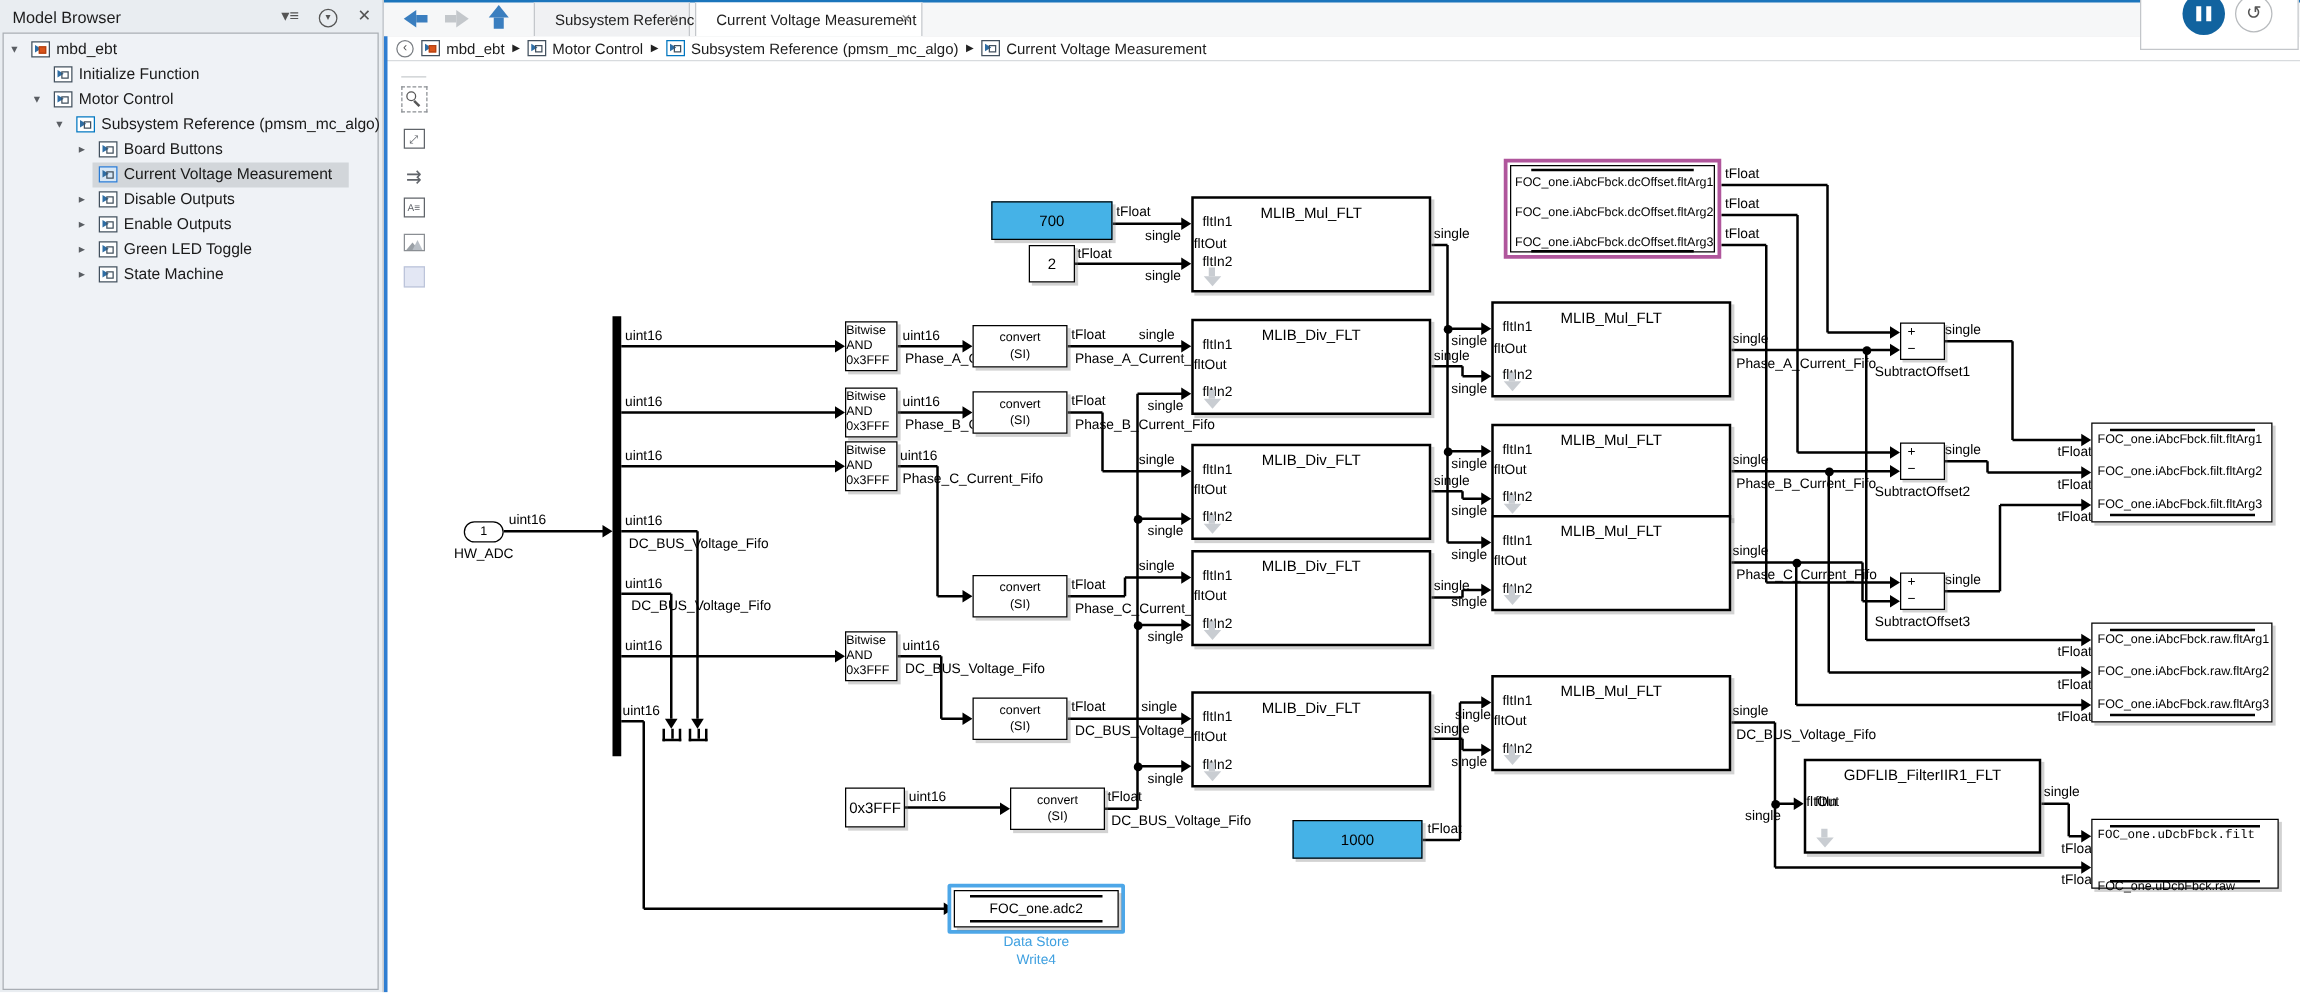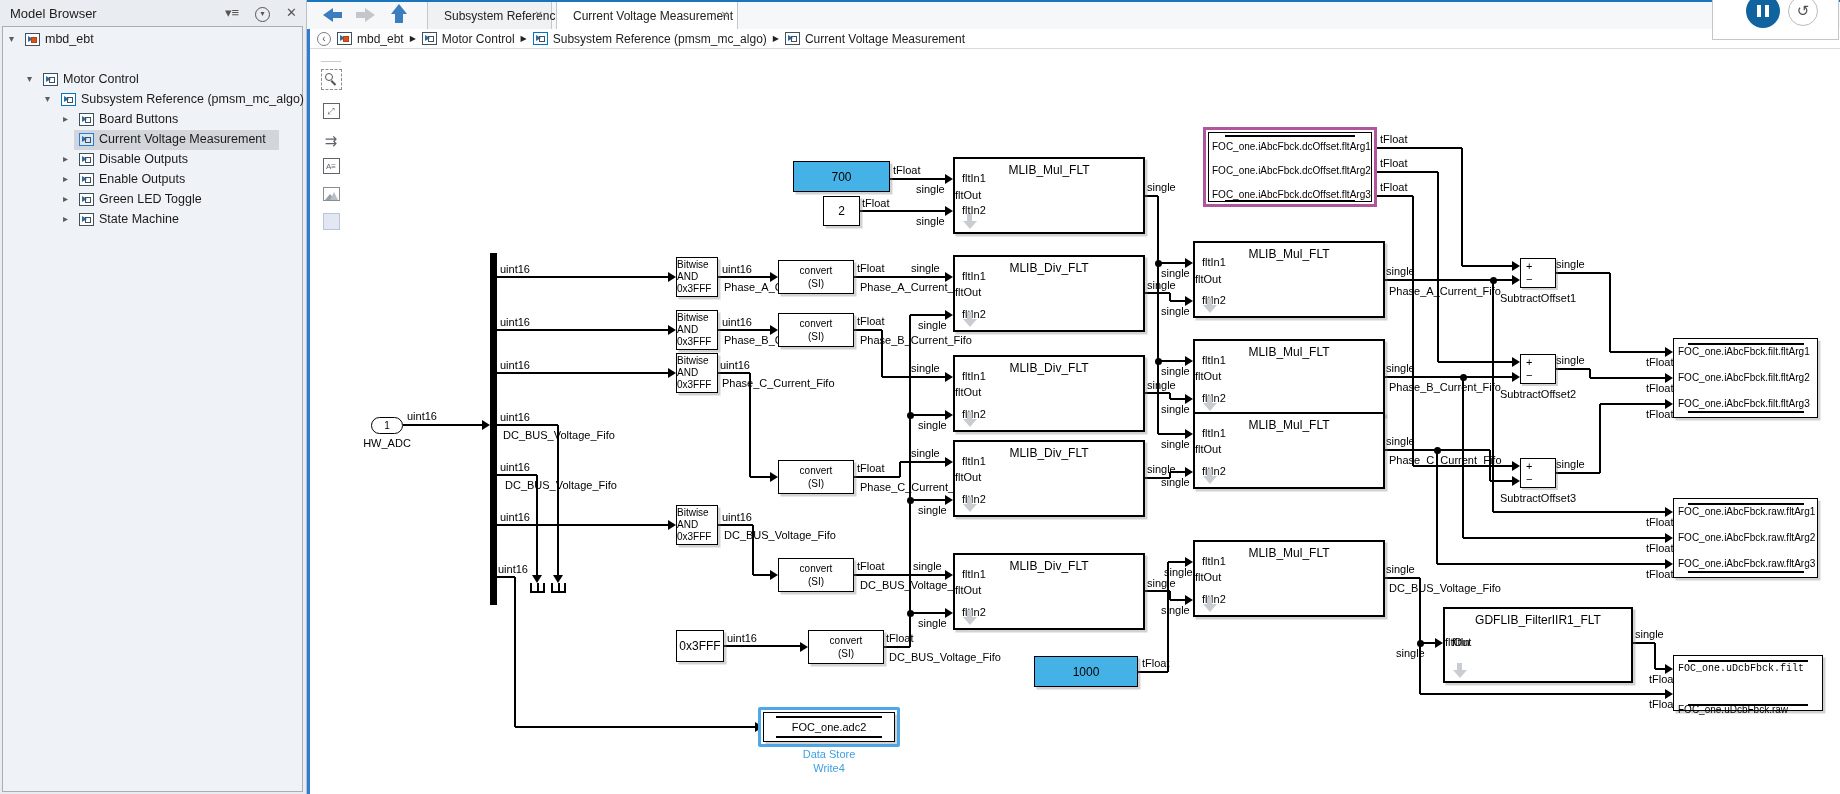--- a/index.html
+++ b/index.html
@@ -511,20 +511,24 @@
         <span style="display:inline-block;width:13px;height:13px;border:1px solid #555;border-radius:50%;font-size:8px;text-align:center;line-height:12px">▾</span>
       </span>
       <span class="sb-ic" style="left:286px">✕</span>
     </div>
     <div id="tree">
         <div class="trow" style="top: 3px;">
           <span class="arr" style="left: 6px;">▾</span>
           <span class="ticon model" style="left: 22px;"></span>
           <span class="tl" style="left: 42px;">mbd_ebt</span>
         </div>
+        <div class="trow" style="top: 23px;">
+          <span class="ticon" style="left: 40px;"></span>
+          <span class="tl" style="left: 60px;">Initialize Function</span>
+        </div>
         <div class="trow" style="top: 43px;">
           <span class="arr" style="left: 24px;">▾</span>
           <span class="ticon" style="left: 40px;"></span>
           <span class="tl" style="left: 60px;">Motor Control</span>
         </div>
         <div class="trow" style="top: 63px;">
           <span class="arr" style="left: 42px;">▾</span>
           <span class="ticon ref" style="left: 58px;"></span>
           <span class="tl" style="left: 78px;">Subsystem Reference (pmsm_mc_algo)</span>
         </div>

